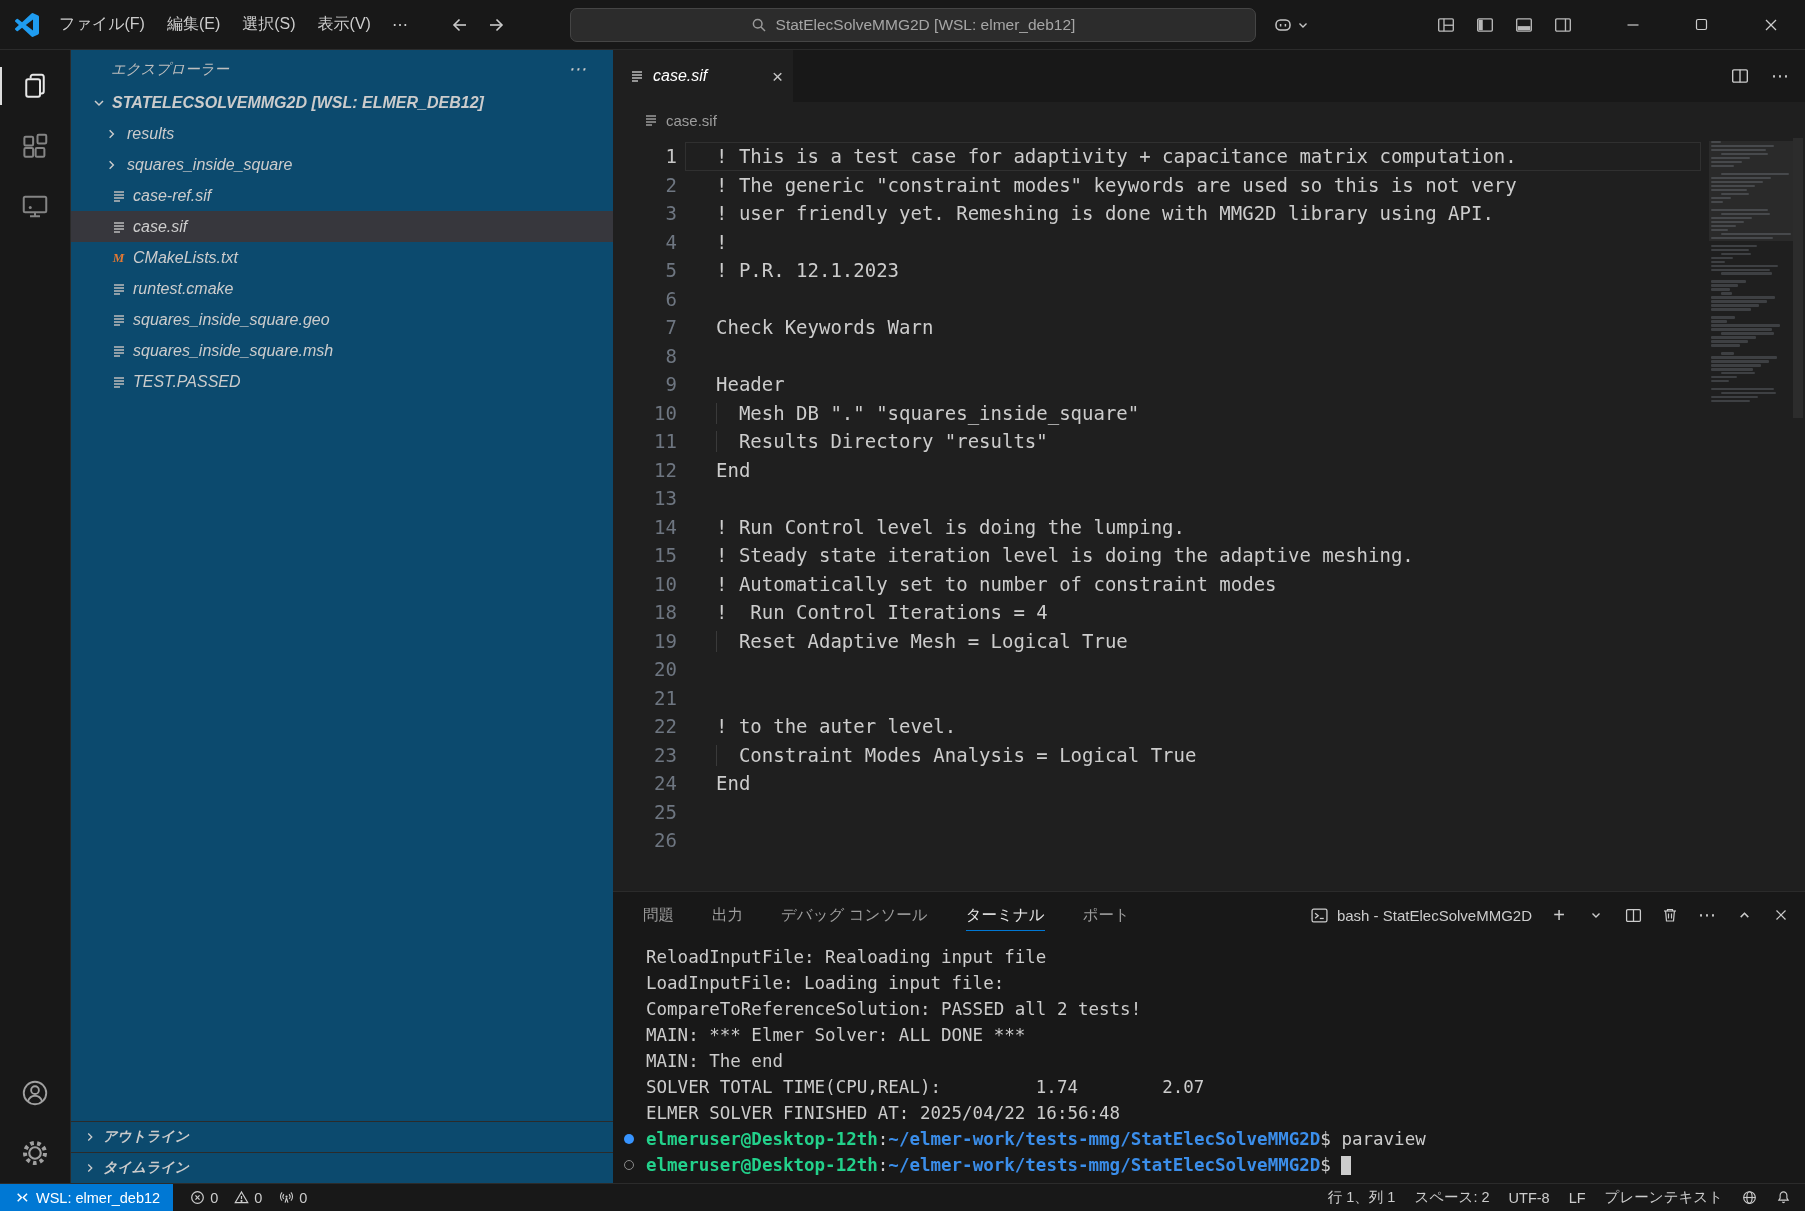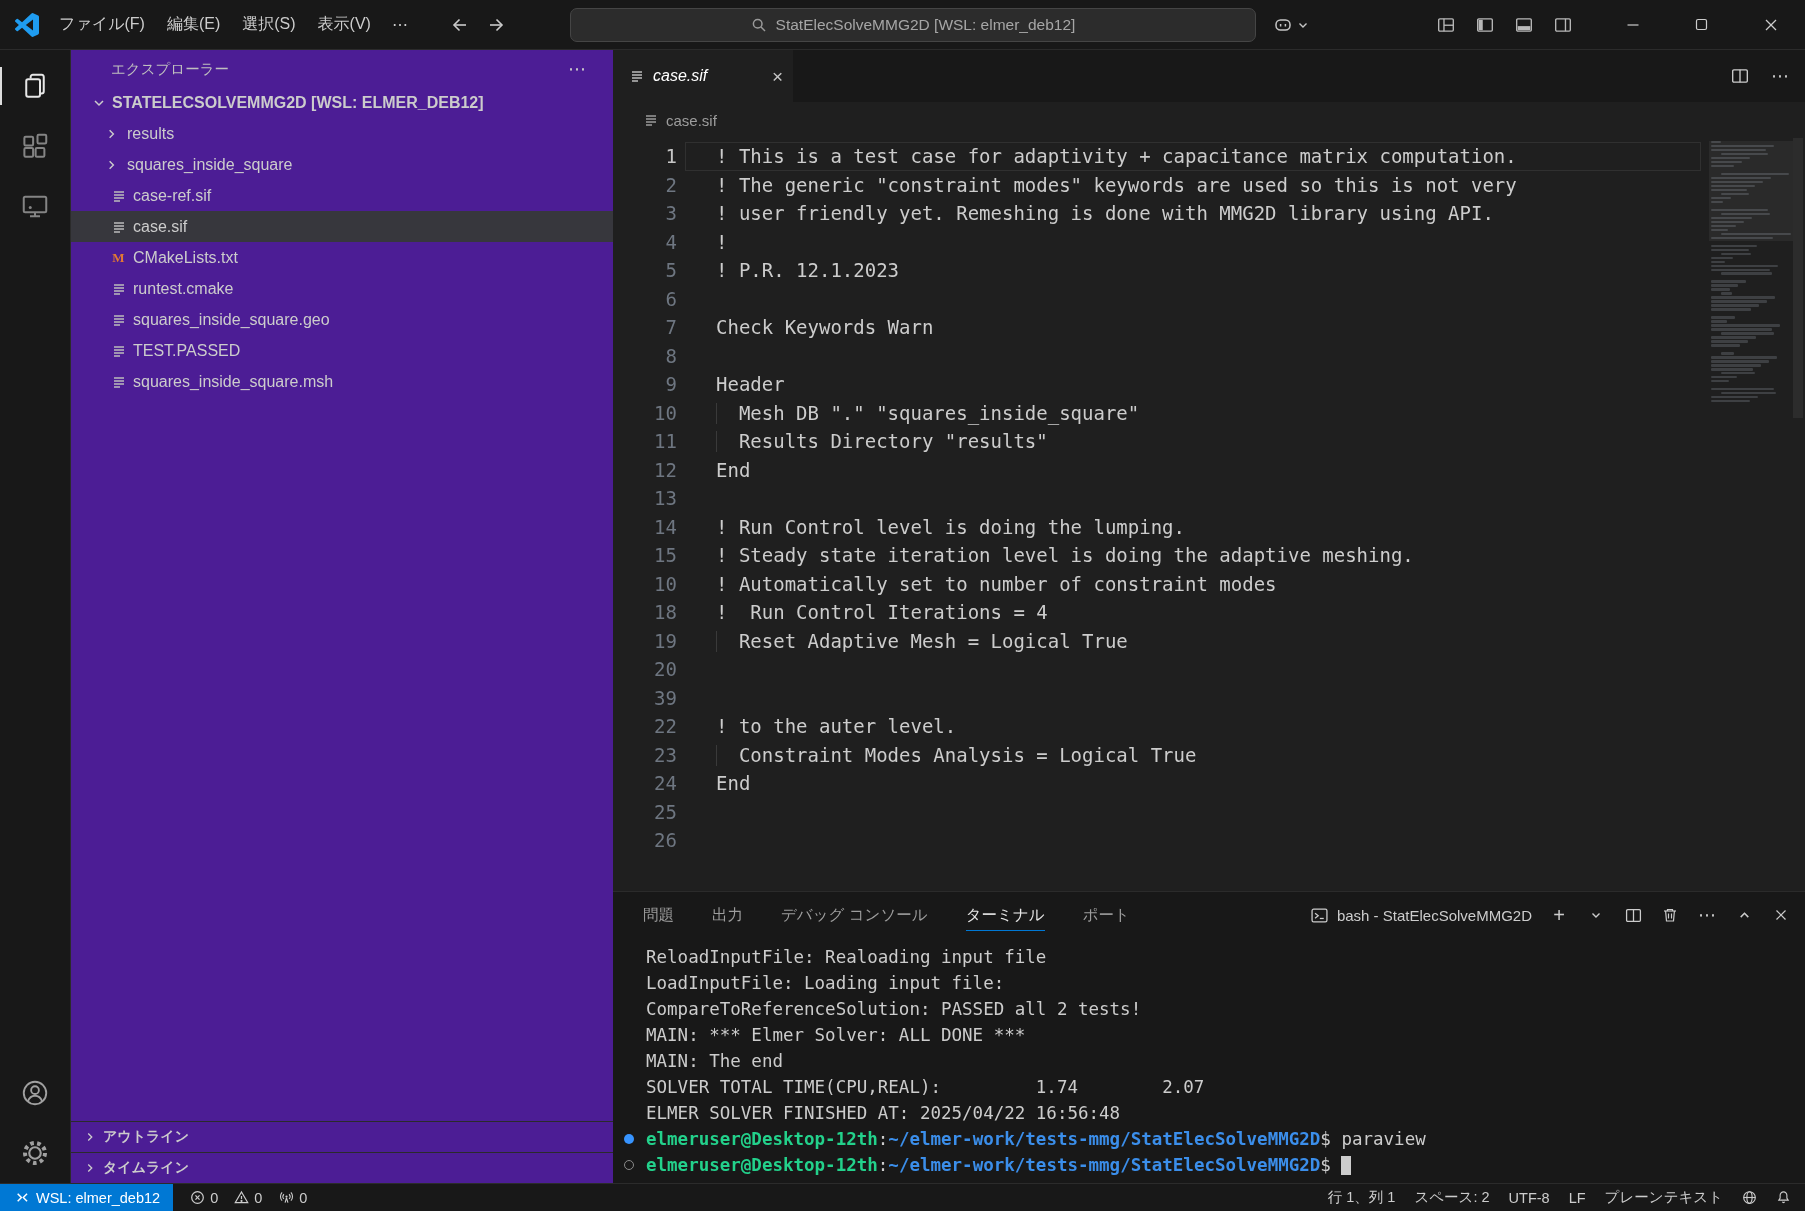--- a/index.html
+++ b/index.html
@@ -28,21 +28,21 @@
   .main { flex:1; display:flex; min-height:0; }
 
   
   .activitybar { width:71px; flex:none; background:#181818; border-right:1px solid #2b2b2b;
                  display:flex; flex-direction:column; align-items:center; padding-top:6px; }
   .ab-icon { width:71px; height:60px; display:flex; align-items:center; justify-content:center; position:relative; }
   .ab-icon.active::before { content:''; position:absolute; left:0; top:11px; bottom:11px; width:2px; background:#dddddd; }
   .ab-spacer { flex:1; }
 
   
-  .sidebar { width:542px; flex:none; background:#4c1d95; display:flex; flex-direction:column; min-height:0; }
+  .sidebar { width:542px; flex:none; background:#0c4a6e; display:flex; flex-direction:column; min-height:0;font-style:italic; }
   .sb-header { height:38px; flex:none; display:flex; align-items:center; padding:0 26px 0 40px;
                font-size:14.5px; color:#bfbfbf; }
   .sb-more { margin-left:auto; font-size:18px; color:#cccccc; letter-spacing:1px; }
   .sb-root { height:30px; flex:none; display:flex; align-items:center; gap:5px; padding-left:20px;
              font-size:16px; font-weight:700; color:#cccccc; white-space:nowrap; }
   .tree { flex:none; }
   .tree-row { height:31px; display:flex; align-items:center; font-size:16px; color:#cccccc; white-space:nowrap; }
   .tree-row.folder { padding-left:33px; gap:8px; }
   .tree-row.file  { padding-left:40px; gap:7px; }
   .tree-row.selected { background:#37373d; }
@@ -334,32 +334,32 @@
           </div>
           <div class="tree-row file">
             <span class="ficon">
               <svg width="14" height="16" viewBox="0 0 14 16" stroke="#bdbdbd" stroke-width="1.5">
                 <line x1="2" y1="4" x2="12" y2="4"></line>
                 <line x1="2" y1="7" x2="12" y2="7"></line>
                 <line x1="2" y1="10" x2="12" y2="10"></line>
                 <line x1="2" y1="13" x2="8" y2="13"></line>
               </svg>
             </span>
-            <span>TEST.PASSED</span>
+            <span>squares_inside_square.msh</span>
           </div>
           <div class="tree-row file">
             <span class="ficon">
               <svg width="14" height="16" viewBox="0 0 14 16" stroke="#bdbdbd" stroke-width="1.5">
                 <line x1="2" y1="4" x2="12" y2="4"></line>
                 <line x1="2" y1="7" x2="12" y2="7"></line>
                 <line x1="2" y1="10" x2="12" y2="10"></line>
                 <line x1="2" y1="13" x2="8" y2="13"></line>
               </svg>
             </span>
-            <span>squares_inside_square.msh</span>
+            <span>TEST.PASSED</span>
           </div>
         </div>
       <div class="sb-bottom">
         <div class="sb-section">
           <span>
             <svg width="14" height="14" viewBox="0 0 16 16" fill="none" stroke="#cccccc" stroke-width="1.5">
                 <path d="M6 4l4 4-4 4"></path>
               </svg>
           </span>
           <span>アウトライン</span>
@@ -483,21 +483,21 @@
             </div>
             <div class="cline indent">
               <span class="lnum">19</span>
               <span class="ltxt">  Reset Adaptive Mesh = Logical True</span>
             </div>
             <div class="cline">
               <span class="lnum">20</span>
               <span class="ltxt"></span>
             </div>
             <div class="cline">
-              <span class="lnum">39</span>
+              <span class="lnum">21</span>
             </div>
             <div class="cline">
               <span class="lnum">22</span>
               <span class="ltxt">! to the auter level.</span>
             </div>
             <div class="cline indent">
               <span class="lnum">23</span>
               <span class="ltxt">  Constraint Modes Analysis = Logical True</span>
             </div>
             <div class="cline">

